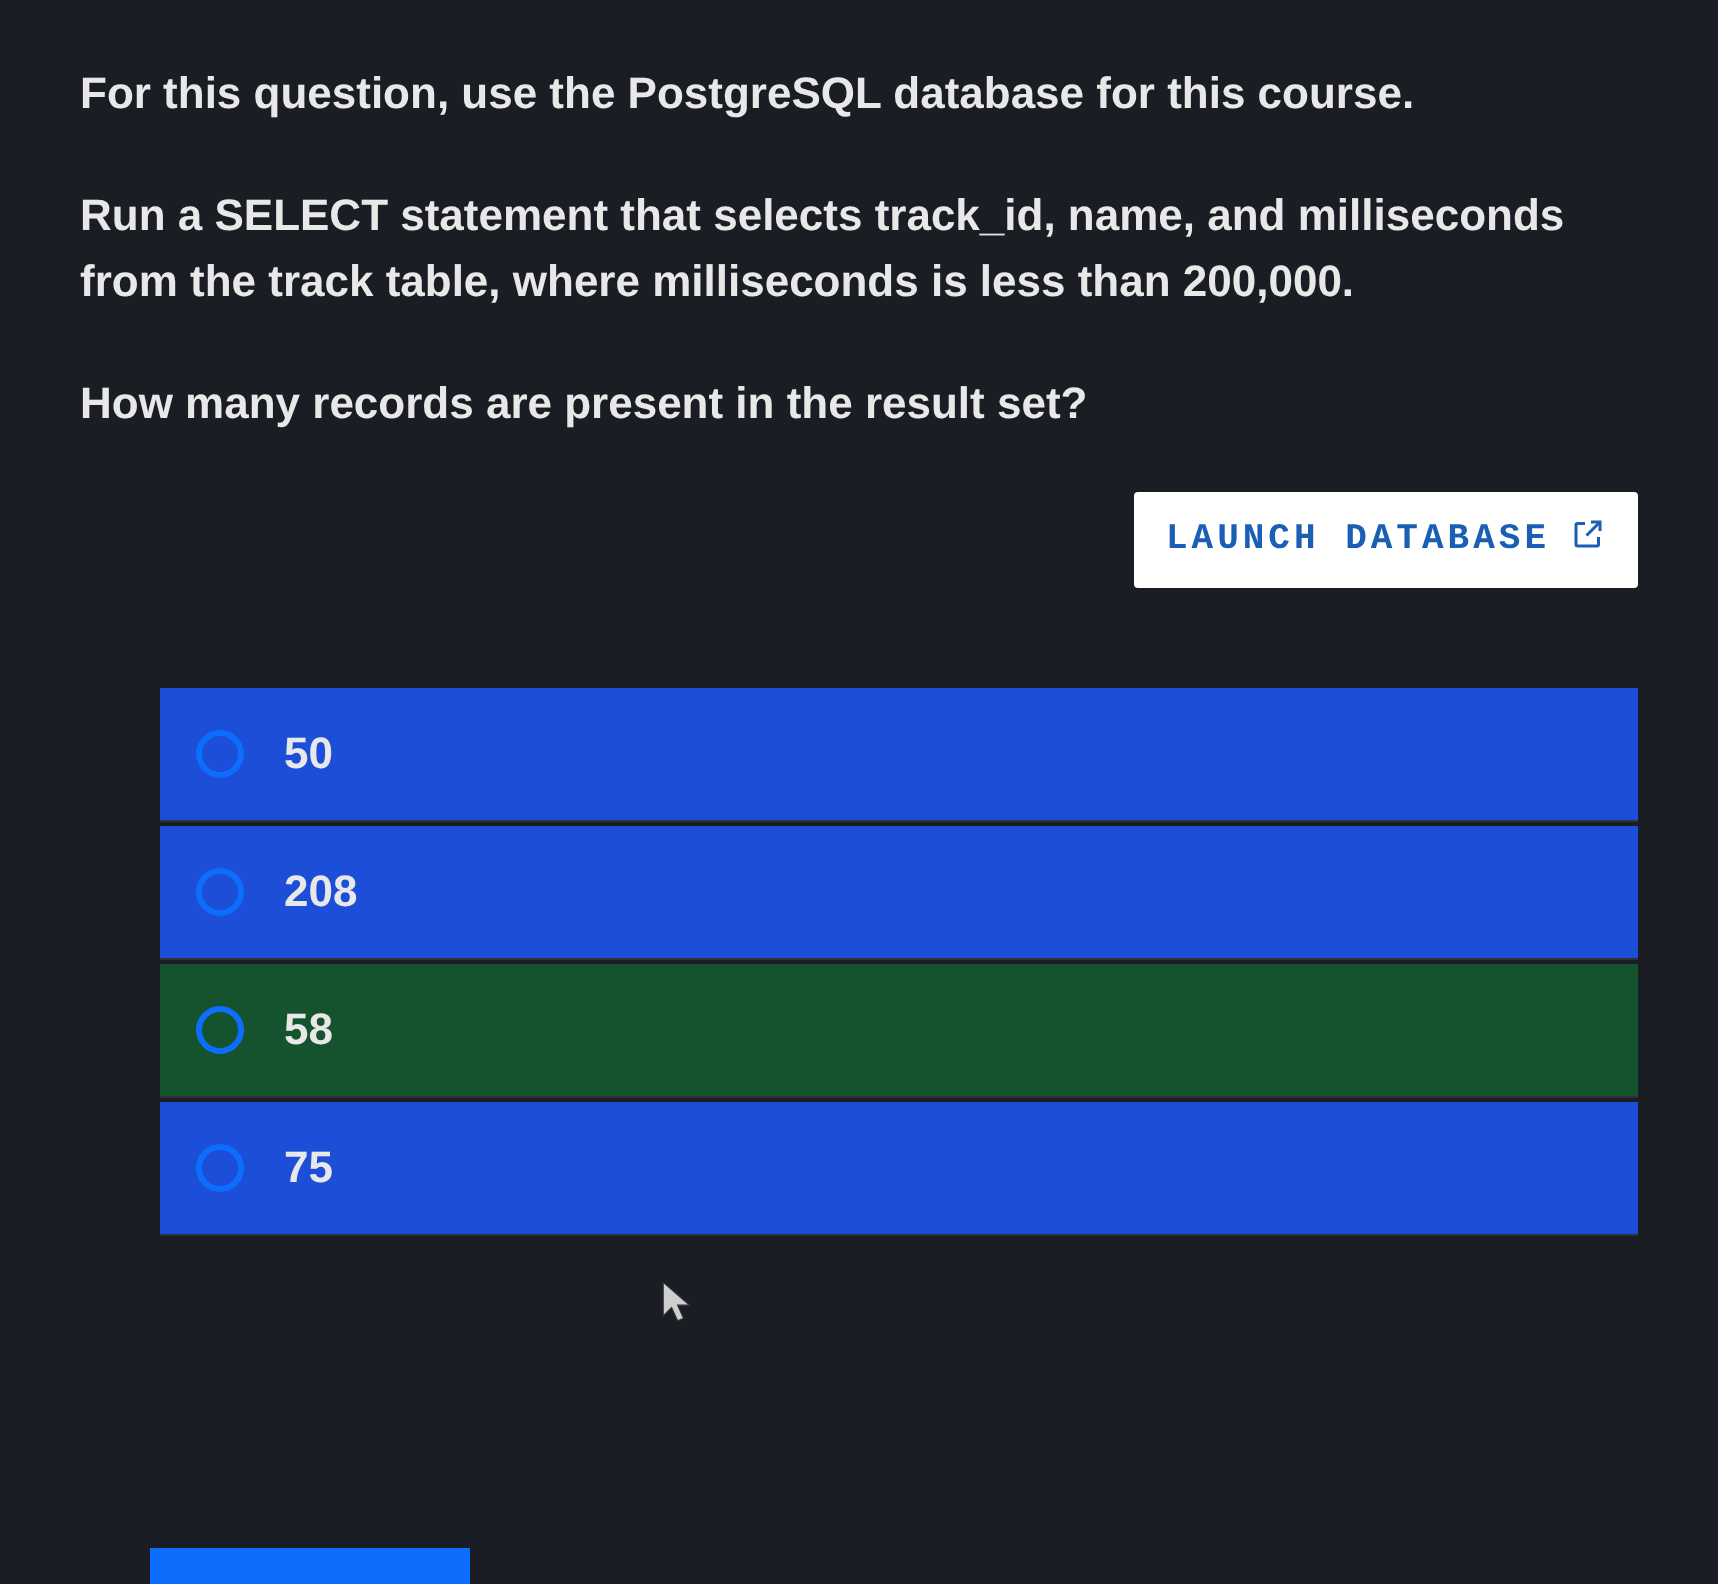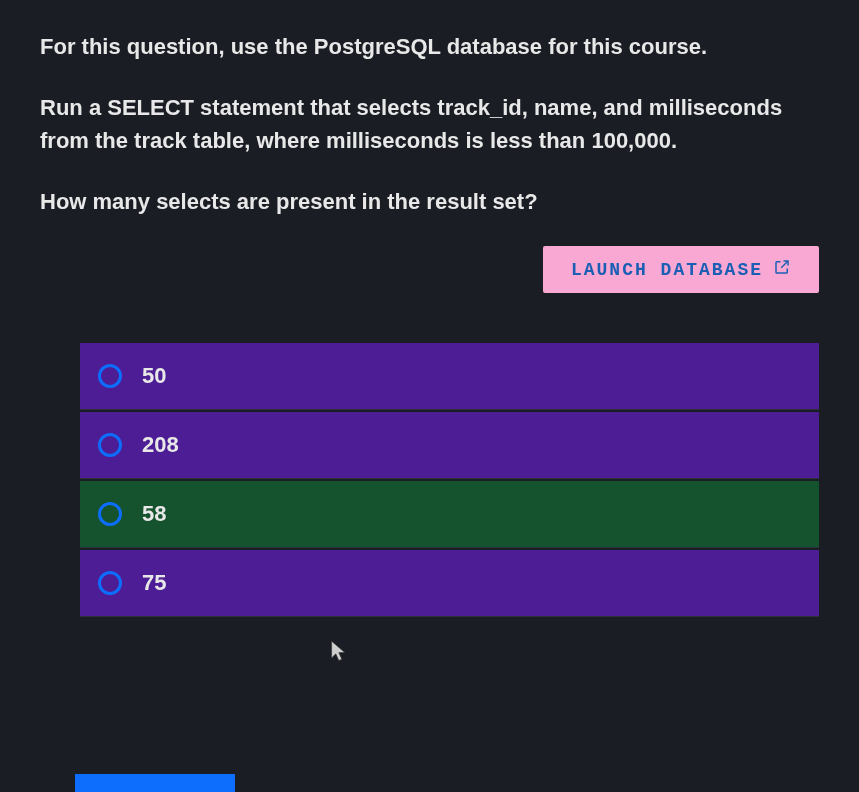--- a/index.html
+++ b/index.html
@@ -28,24 +28,24 @@
     .question-text p {
       margin-bottom: 28px;
     }
     .button-row {
       display: flex;
       justify-content: flex-end;
       margin-bottom: 50px;
       padding-right: 0;
     }
     .launch-btn {
-      background: #f9a8d4;
+      background: #ffffff;
       color: #1a5fb4;
       border: none;
-      padding: 12px 28px;
+      padding: 12px 16px;
       font-size: 18px;
       font-weight: 700;
       font-family: "Courier New", monospace;
       letter-spacing: 2px;
       display: inline-flex;
       align-items: center;
       gap: 10px;
       cursor: pointer;
       border-radius: 2px;
     }
@@ -59,21 +59,21 @@
     .options {
       margin-left: 40px;
     }
     .option {
       display: flex;
       align-items: center;
       gap: 20px;
       padding: 20px 18px;
       border-bottom: 1px solid #2e3138;
       cursor: pointer;
-      background: #4c1d95;
+      background: #1d4ed8;
       margin-bottom: 2px;
     }
     .option.hover {
       background: #14532d;
     }
     .radio {
       width: 24px;
       height: 24px;
       border: 3px solid #0d6efd;
       border-radius: 50%;
@@ -105,22 +105,22 @@
       height: 18px;
       background: #0d6efd;
     }
   </style>
 </head>
 <body>
 
 <div class="container">
   <div class="question-text">
     <p>For this question, use the PostgreSQL database for this course.</p>
-    <p>Run a SELECT statement that selects track_id, name, and milliseconds from the track table, where milliseconds is less than 100,000.</p>
-    <p>How many selects are present in the result set?</p>
+    <p>Run a SELECT statement that selects track_id, name, and milliseconds from the track table, where milliseconds is less than 200,000.</p>
+    <p>How many records are present in the result set?</p>
   </div>
 
   <div class="button-row">
     <button class="launch-btn">
       <span>LAUNCH DATABASE</span>
       <span>
         <svg viewBox="0 0 24 24">
           <path d="M14 4h6v6"></path>
           <path d="M20 4l-9 9"></path>
           <path d="M19 14v5a1 1 0 0 1-1 1H5a1 1 0 0 1-1-1V6a1 1 0 0 1 1-1h5"></path>

